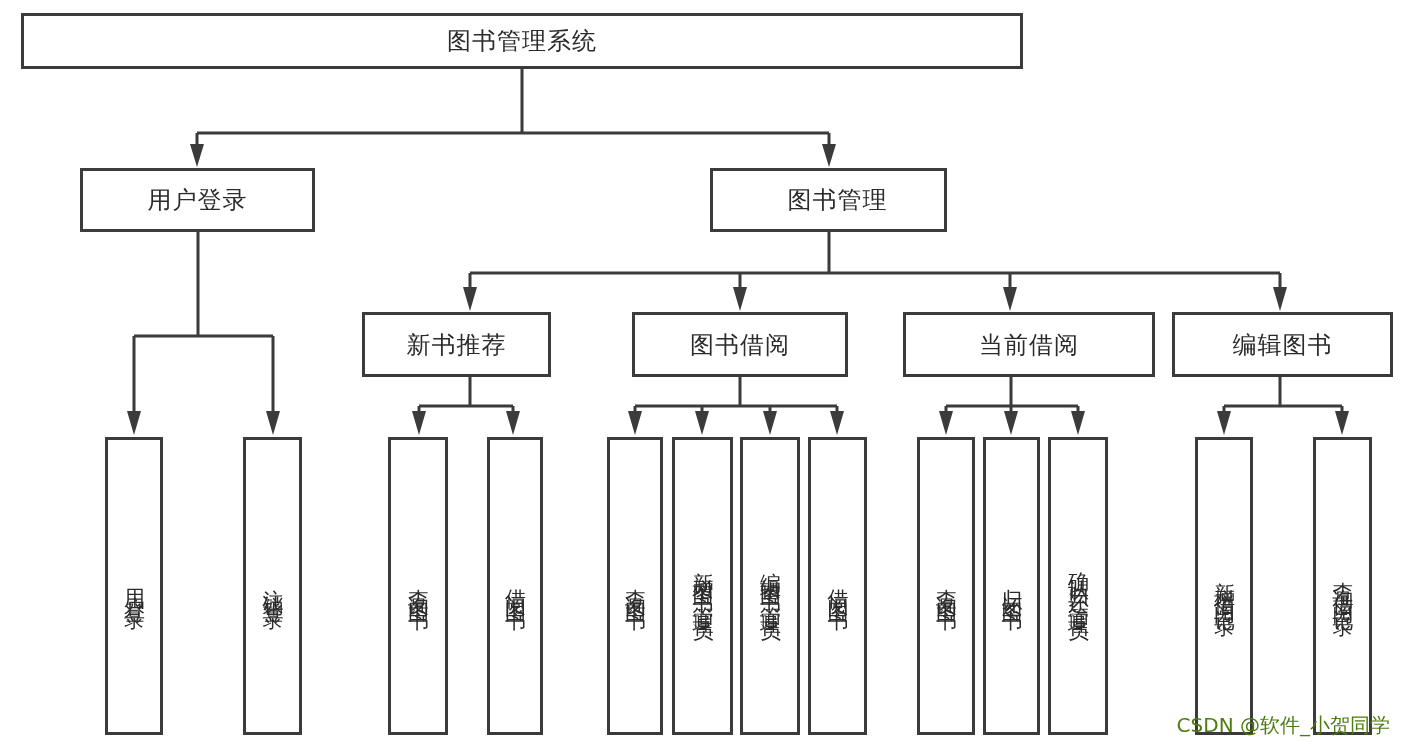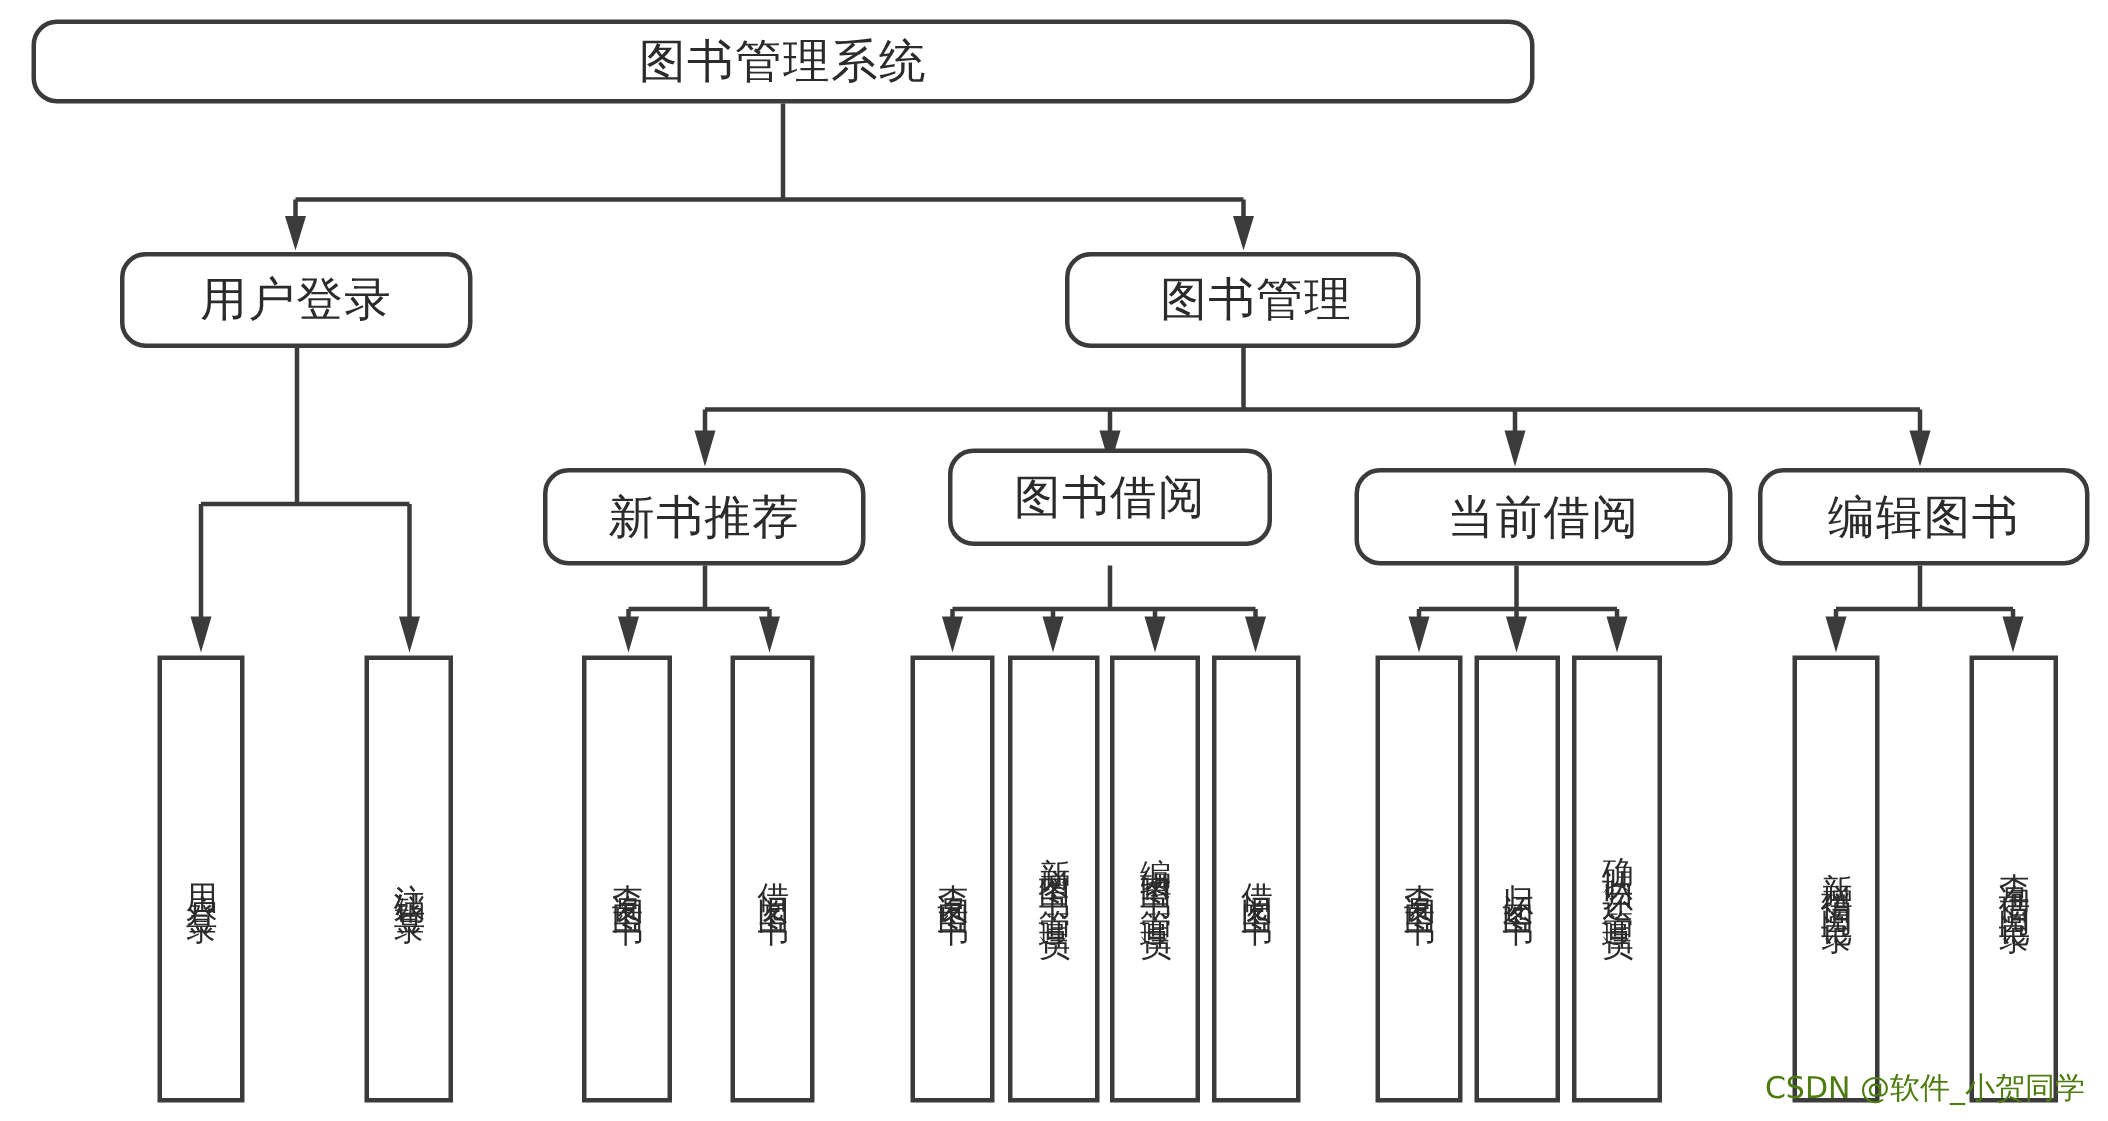--- a/index.html
+++ b/index.html
@@ -20,24 +20,23 @@
     position: absolute;
     box-sizing: border-box;
     border: 3px solid #3b3b3b;
     background: #ffffff;
     display: flex;
     align-items: center;
     justify-content: center;
     color: #2b2b2b;
   }
   .hbox {
-    font-size: 31px;
+    font-size: 24px;
     letter-spacing: 1px;
     white-space: nowrap;
-    border-radius: 17px;
   }
   .vbox span {
     writing-mode: vertical-rl;
     text-orientation: mixed;
     font-size: 21px;
     letter-spacing: 7px;
     line-height: 1;
     white-space: nowrap;
   }
   .watermark {
@@ -93,22 +92,22 @@
       <polygon points="1217,411 1231,411 1224,435"></polygon>
       <polygon points="1335,411 1349,411 1342,435"></polygon>
     </g>
   </svg>
 
   <div class="node hbox" style="left:21px; top:13px; width:1002px; height:56px;">图书管理系统</div>
 
   <div class="node hbox" style="left:80px; top:168px; width:235px; height:64px;">用户登录</div>
   <div class="node hbox" style="left:710px; top:168px; width:237px; height:64px;padding-left:18px;">图书管理</div>
 
-  <div class="node hbox" style="left:362px; top:312px; width:215px; height:65px;">新书推荐</div>
-  <div class="node hbox" style="left:632px; top:299px; width:216px; height:65px;">图书借阅</div>
+  <div class="node hbox" style="left:362px; top:312px; width:189px; height:65px;">新书推荐</div>
+  <div class="node hbox" style="left:632px; top:312px; width:216px; height:65px;">图书借阅</div>
   <div class="node hbox" style="left:903px; top:312px; width:252px; height:65px;">当前借阅</div>
   <div class="node hbox" style="left:1172px; top:312px; width:221px; height:65px;">编辑图书</div>
 
   <div class="node vbox" style="left:105px; top:437px; width:58px; height:298px;">
     <span>用户登录</span>
   </div>
   <div class="node vbox" style="left:243px; top:437px; width:59px; height:298px;">
     <span>注销登录</span>
   </div>
 

